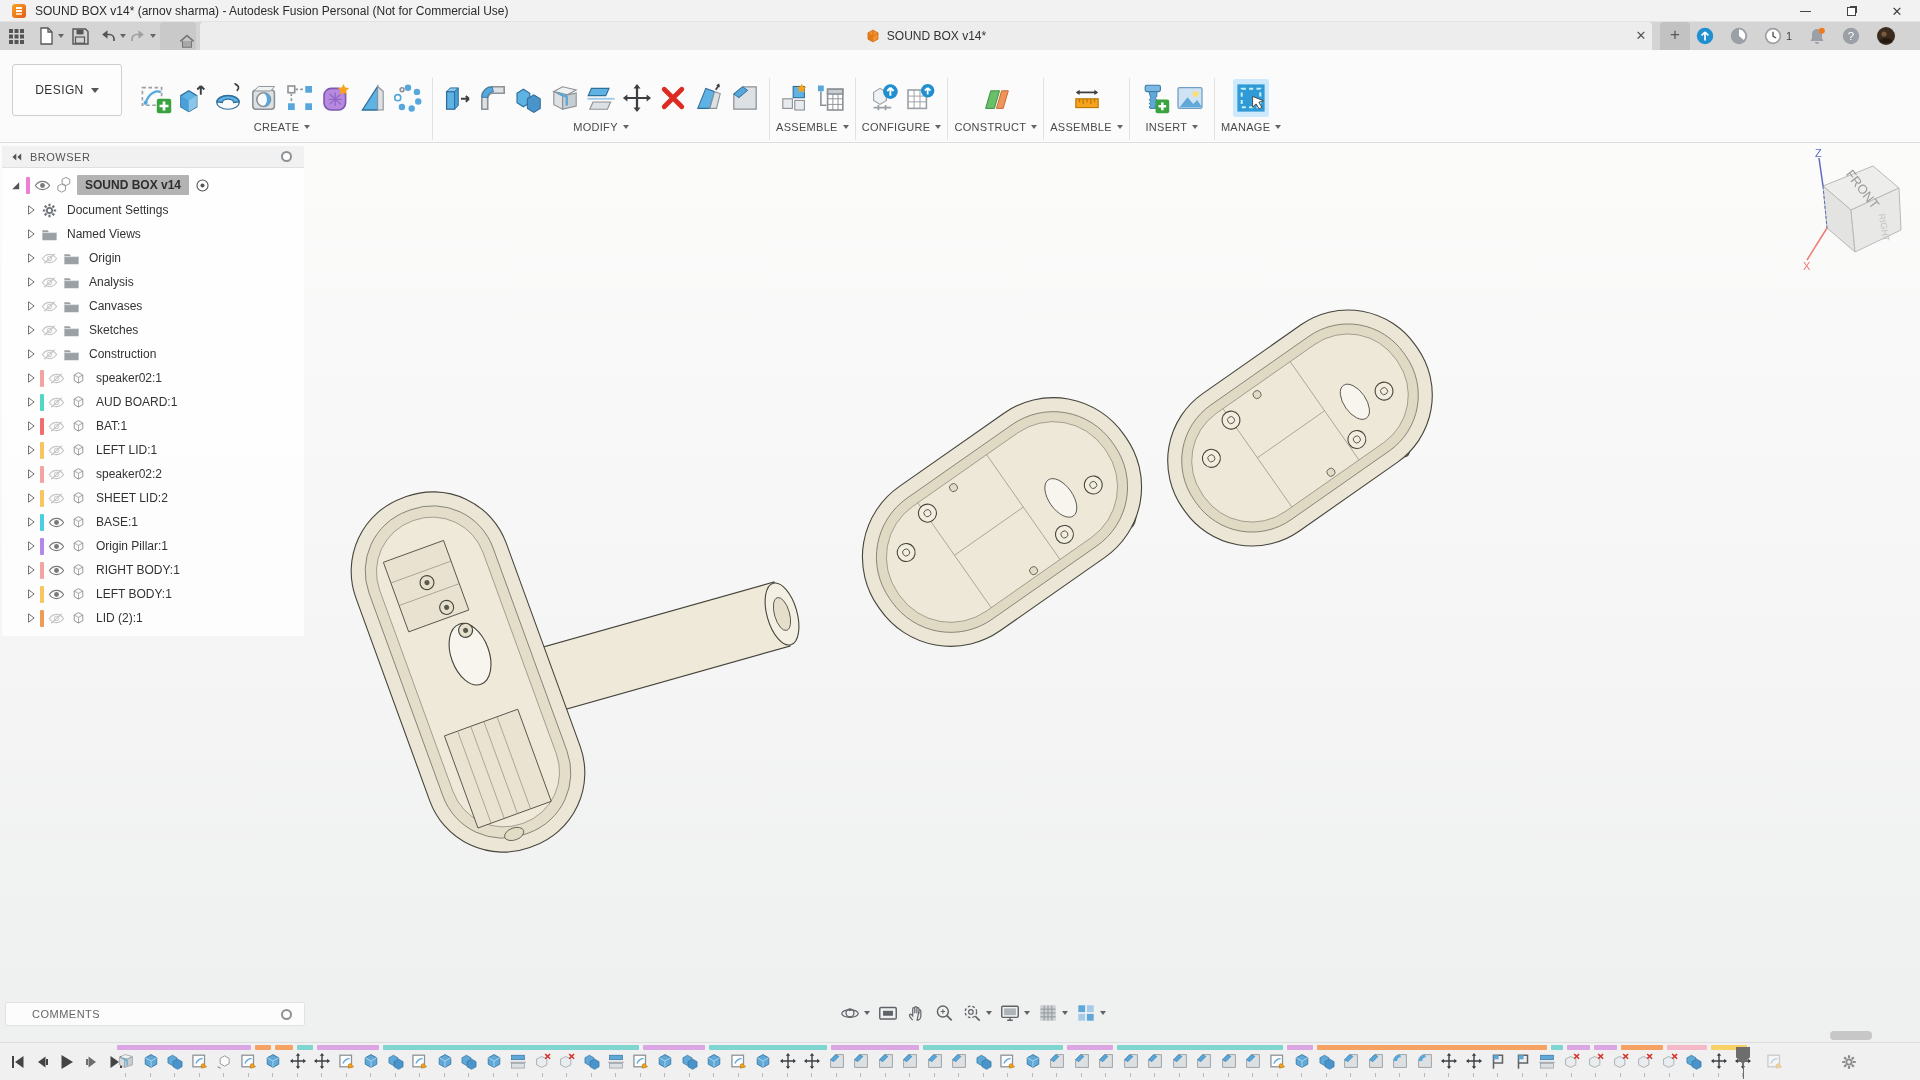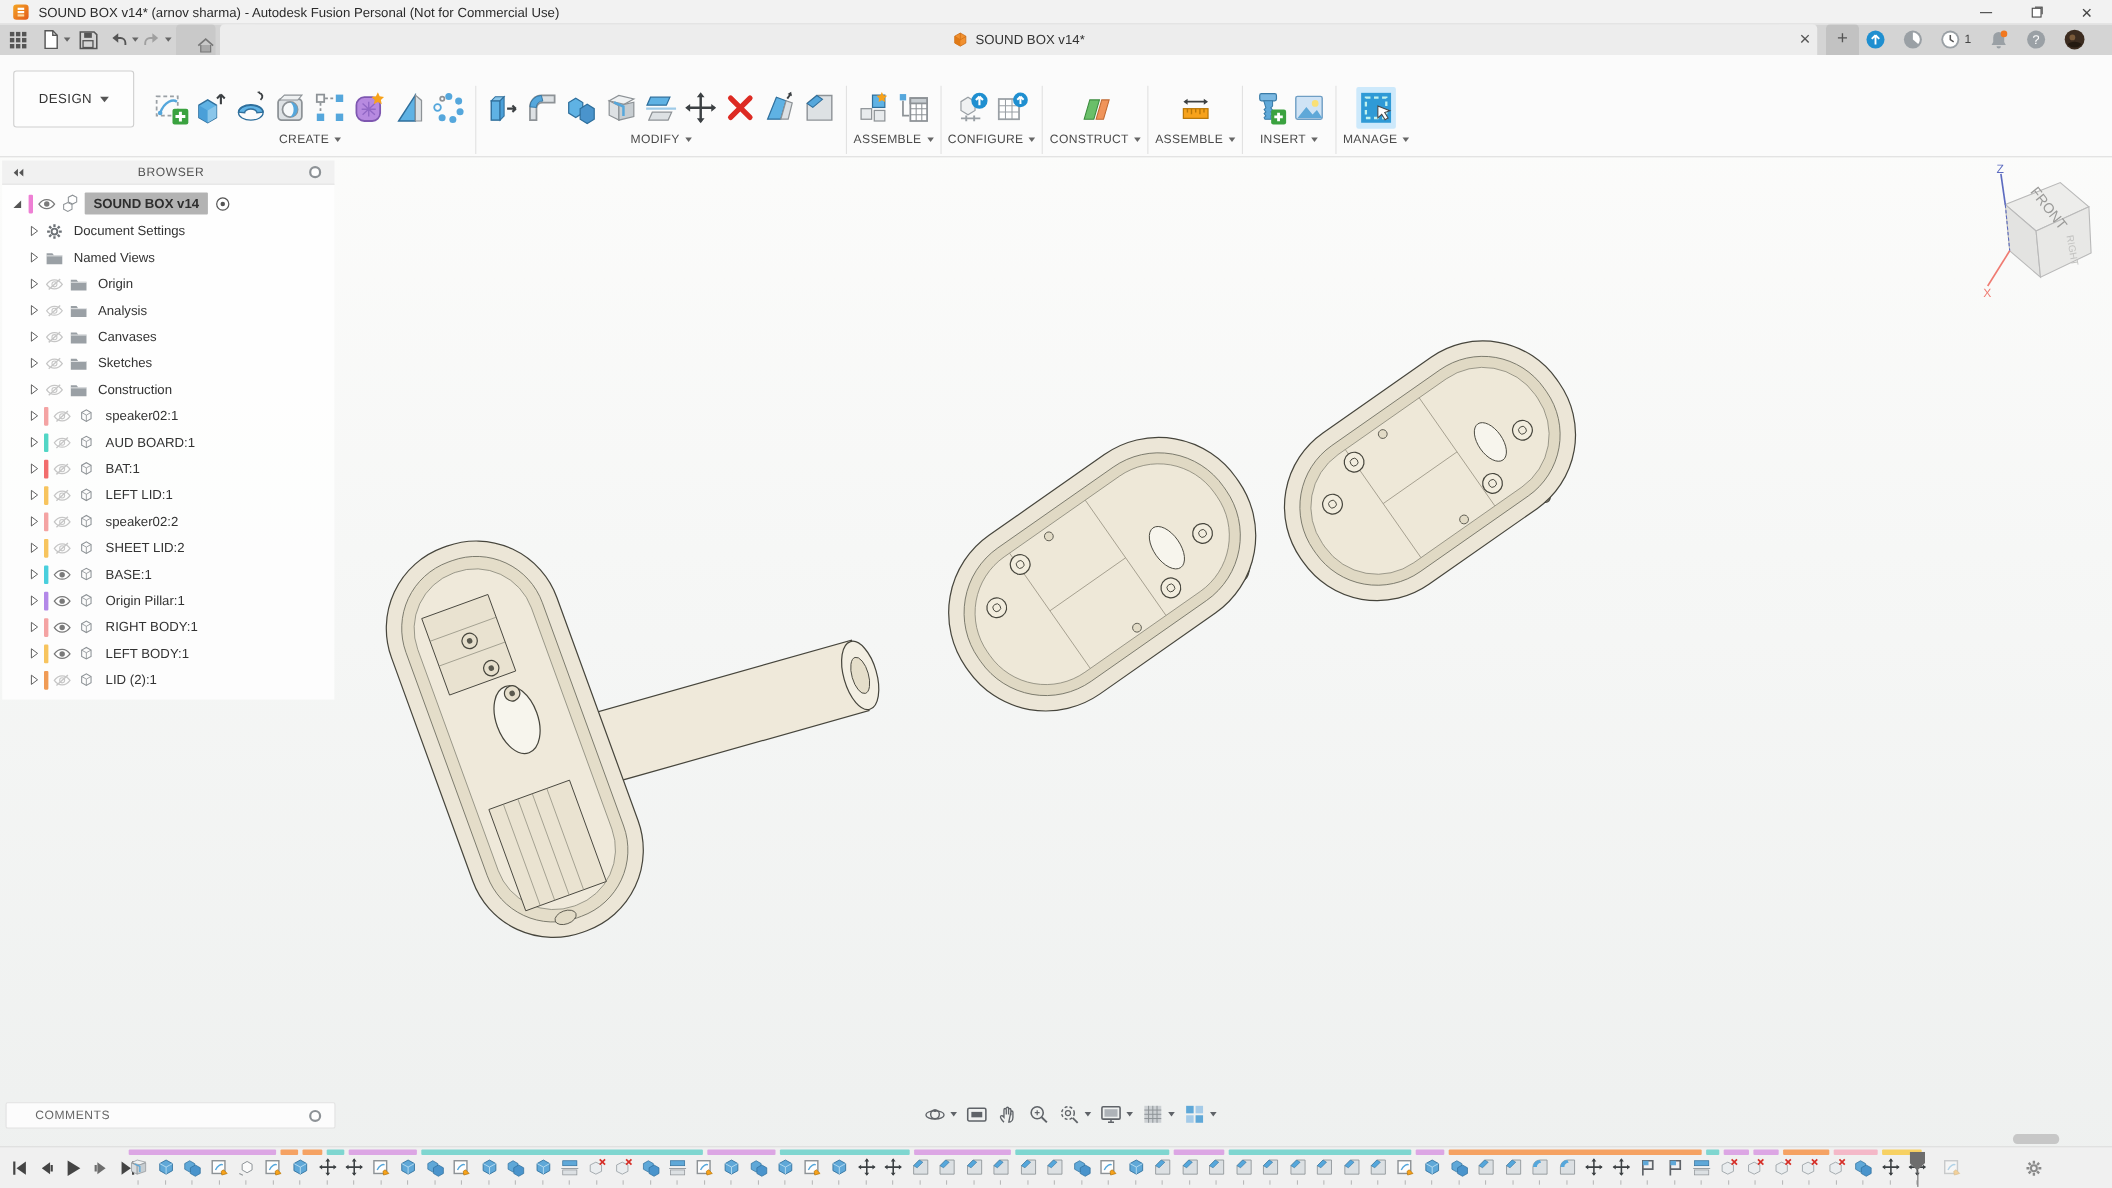--- a/index.html
+++ b/index.html
@@ -53,21 +53,21 @@
   .rtool{width:36px;height:38px;padding:2px;}
   .rtool svg{width:100%;height:100%;}
   .rtool.active-tool{background:#cde9fb;border-radius:2px;}
   .rlabel{font-size:11px;color:#4a4a4a;margin-top:3px;display:flex;align-items:center;letter-spacing:.3px;}
   .rlabel .caret2{margin-left:5px;width:0;height:0;border-left:3.5px solid transparent;border-right:3.5px solid transparent;border-top:4px solid #666;}
   
   #browser{position:absolute;left:2px;top:146px;width:302px;z-index:30;}
   #browser-header{height:22px;background:rgba(240,240,240,.92);display:flex;align-items:center;
     border-bottom:1px solid #e0e0e0;}
   #browser-header svg.coll{width:14px;height:14px;margin:0 6px 0 8px;}
-  #browser-title{font-size:11px;color:#555;letter-spacing:.5px;flex:1;text-align:center;}
+  #browser-title{font-size:11px;color:#555;letter-spacing:.5px;flex:1;}
   .knob{width:11px;height:11px;border:2px solid #8d9296;border-radius:50%;background:#fff;margin-right:12px;}
   #browser-body{background:rgba(255,255,255,.78);padding:4px 0 6px;}
   .brow{height:24px;display:flex;align-items:center;font-size:12px;color:#333;}
   .brow .tri{width:14px;height:14px;margin-left:22px;margin-right:2px;flex:none;}
   .brow .tri svg{width:100%;height:100%;}
   .bbar{width:4px;height:17px;border-radius:1px;margin-right:3px;flex:none;}
   .beye,.bico{width:19px;height:19px;margin-right:3px;flex:none;}
   .beye svg,.bico svg{width:100%;height:100%;}
   .blabel{padding:1px 5px;white-space:nowrap;}
   #root-row{height:26px;display:flex;align-items:center;}

